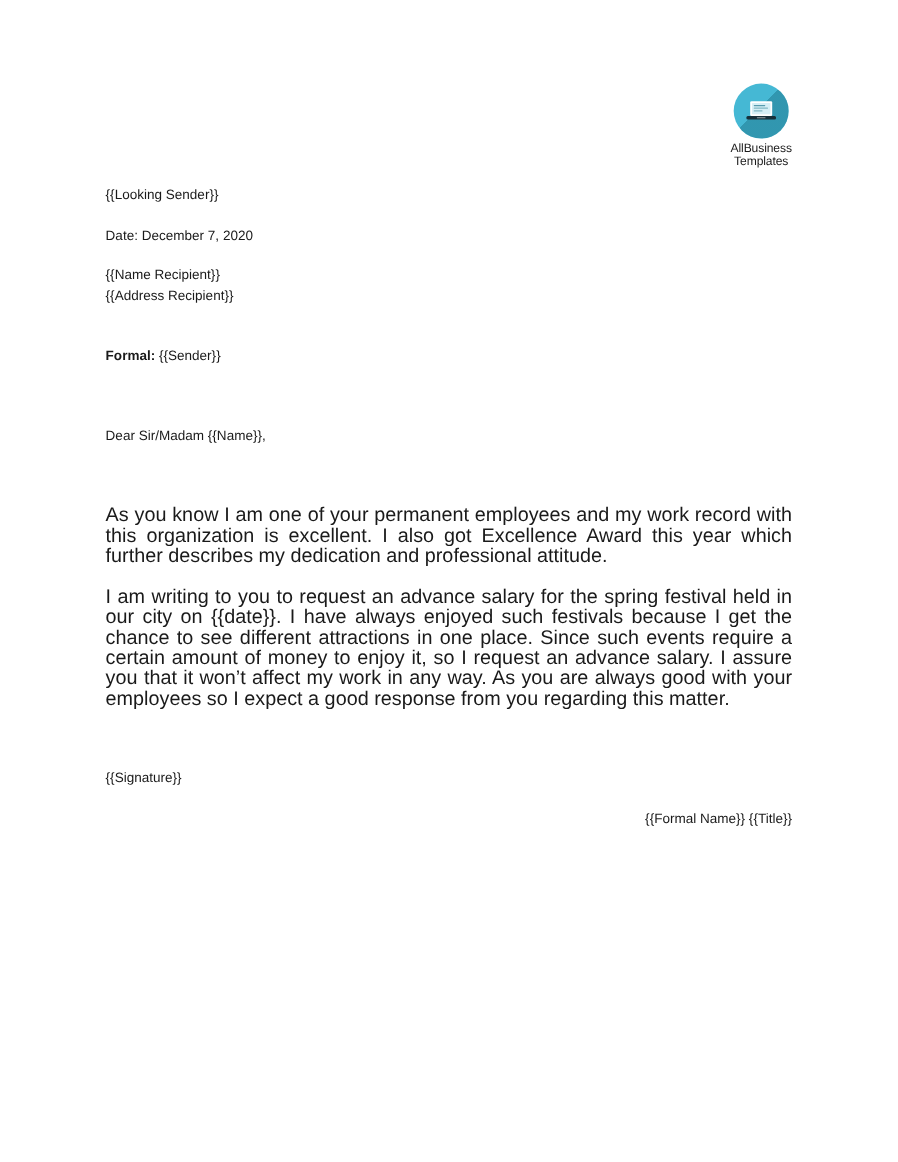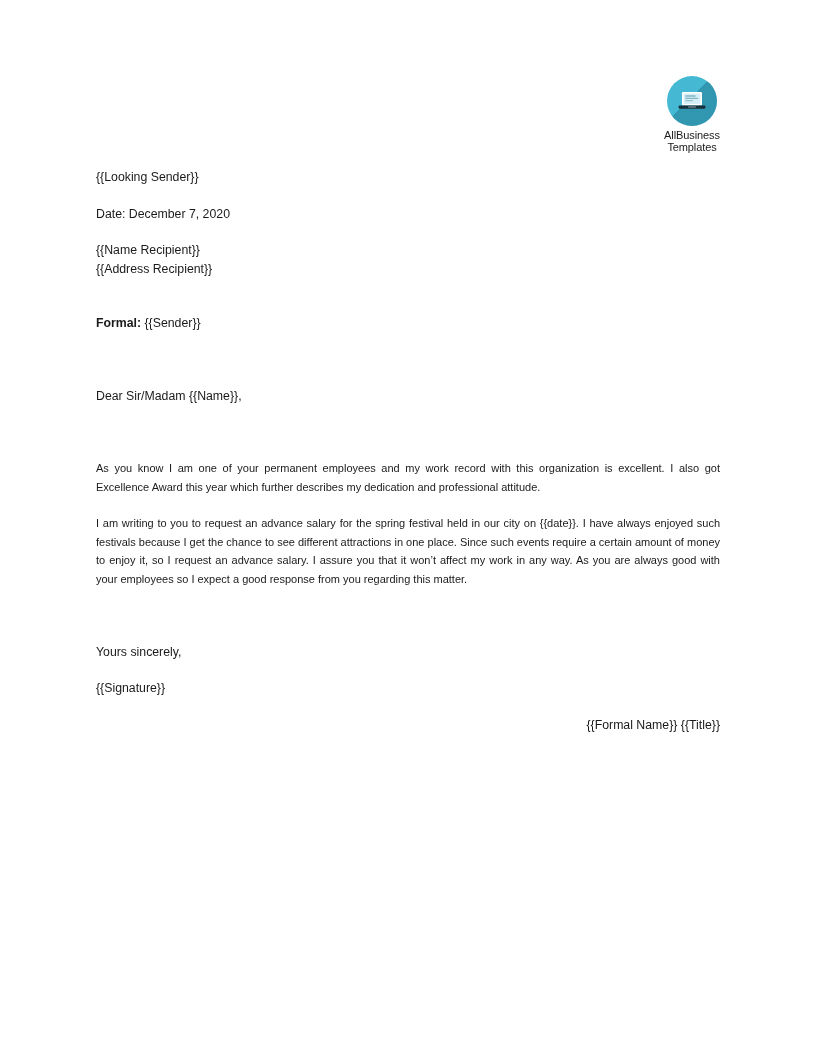--- a/index.html
+++ b/index.html
@@ -105,21 +105,21 @@
     line-height: 18.5px;
     color: #1a1a1a;
   }
 
   .block {
     margin-bottom: 18px;
   }
   .block:last-child { margin-bottom: 0; text-align: right; }
 
   .para {
-    font-size: 11px;
+    font-size: 18px;
     line-height: 18.6px;
     text-align: justify;
     color: #1a1a1a;
     margin-bottom: 18px;
   }
 
   .bold { font-weight: bold; }
 
   .gap-sm  { height: 18px; }
   .gap-md  { height: 36px; }
@@ -182,23 +182,20 @@
 
     <div class="gap-md"></div>
 
     <div class="para">As you know I am one of your permanent employees and my work record with this organization is excellent. I also got Excellence Award this year which further describes my dedication and professional attitude.</div>
 
     <div class="para">I am writing to you to request an advance salary for the spring festival held in our city on {{date}}. I have always enjoyed such festivals because I get the chance to see different attractions in one place. Since such events require a certain amount of money to enjoy it, so I request an advance salary. I assure you that it won’t affect my work in any way. As you are always good with your employees so I expect a good response from you regarding this matter.</div>
 
 
     <div class="gap-md"></div>
 
-    <div class="block">
-      <div class="line">Yours sincerely,</div>
-    </div>
 
     <div class="block">
       <div class="line">{{Signature}}</div>
     </div>
 
     <div class="block">
       <div class="line">{{Formal Name}} {{Title}}</div>
     </div>
 
   </div>

